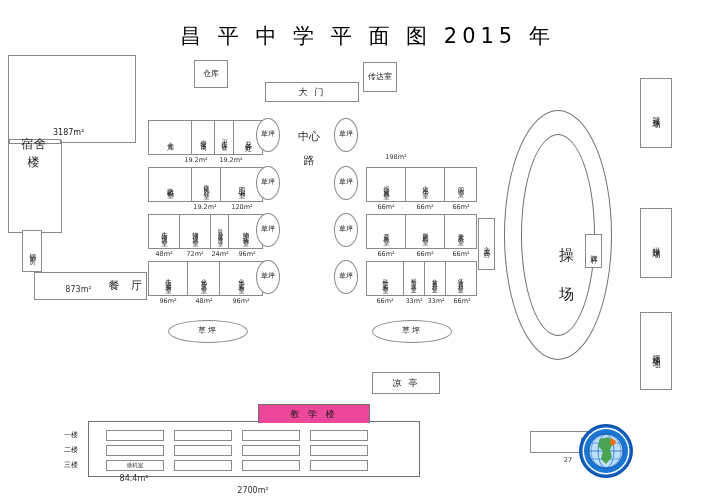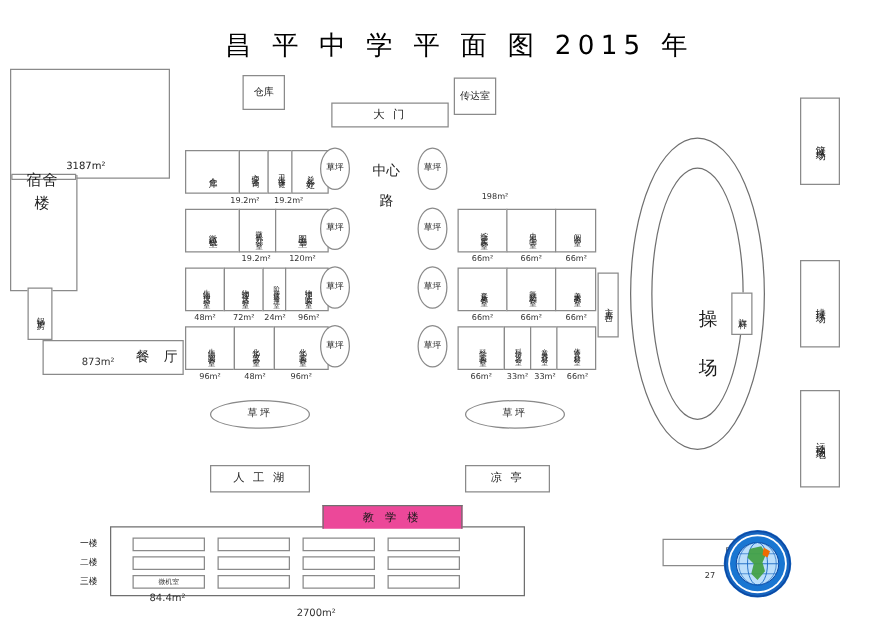--- a/index.html
+++ b/index.html
@@ -317,23 +317,20 @@
   </div>
   <div class="abs box" style="left:640px; top:208px; width:32px; height:70px;">
     <span class="vert" style="font-size:8px;">排球场</span>
   </div>
   <div class="abs box" style="left:640px; top:312px; width:32px; height:78px;">
     <span class="vert" style="font-size:8px;">运动场地</span>
   </div>
 
   <div class="abs lawn wide" style="left:168px; top:320px; width:80px; height:23px;">
     <span>草坪</span>
-  </div>
-  <div class="abs box med" style="left:168px; top:352px; width:80px; height:22px;">
-    <span>人 工 湖</span>
   </div>
 
   <div class="abs lawn wide" style="left:372px; top:320px; width:80px; height:23px;">
     <span>草坪</span>
   </div>
   <div class="abs box med" style="left:372px; top:352px; width:68px; height:22px;">
     <span>凉 亭</span>
   </div>
 
   <div class="abs" id="teach-wrap">

